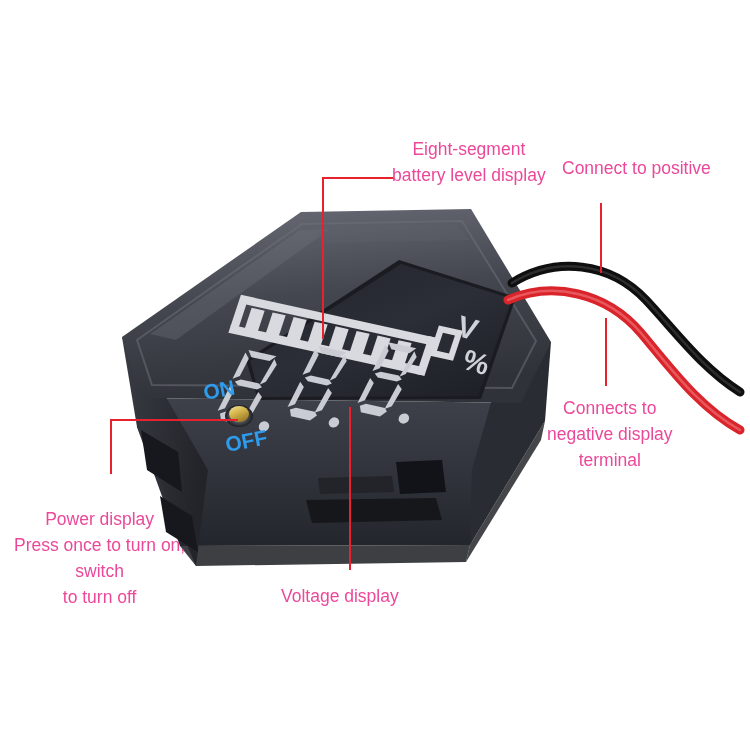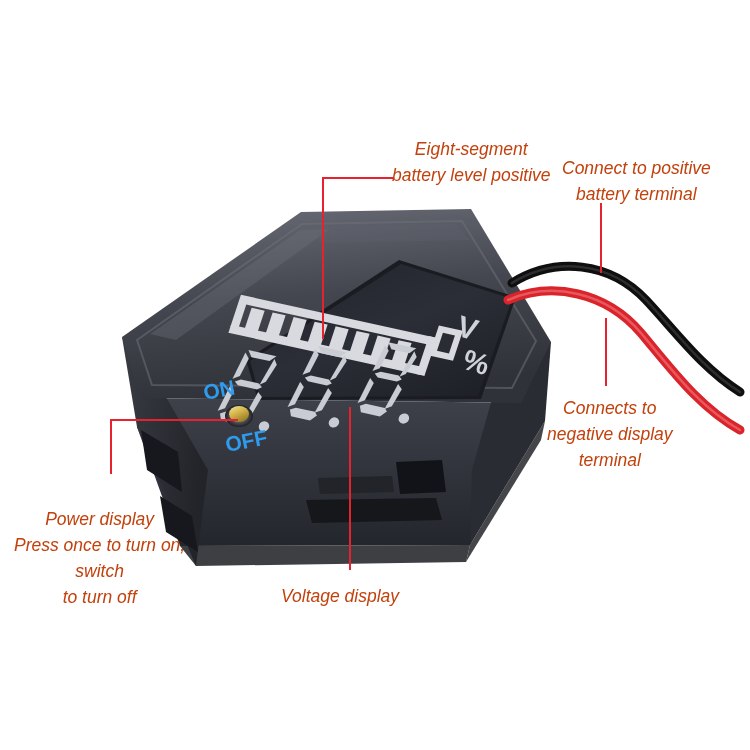--- a/index.html
+++ b/index.html
@@ -1,22 +1,22 @@
 <!DOCTYPE html>
 <html><head>
 <meta charset="utf-8">
 <style>
   html,body{margin:0;padding:0;background:#fff;}
   body{width:750px;height:750px;overflow:hidden;
        font-family:"Liberation Sans", sans-serif;}
   #stage{position:relative;width:750px;height:750px;background:#ffffff;}
 
   
-  .anno{position:absolute;color:#c2410c;font-size:17.5px;line-height:26px;
-        font-family:"Liberation Sans", sans-serif;white-space:nowrap;font-style:italic;}
+  .anno{position:absolute;color:#ec4899;font-size:17.5px;line-height:26px;
+        font-family:"Liberation Sans", sans-serif;white-space:nowrap;}
   .anno div{white-space:nowrap;}
   .ta-c{text-align:center;}
 
   #anno-eight{left:392px;top:136px;}
   #anno-pos  {left:562px;top:155px;}
   #anno-neg  {left:547px;top:395px;}
   #anno-switch{left:14px;top:506px;}
   #anno-volt {left:281px;top:583px;text-align:right;}
 
   
@@ -204,26 +204,25 @@
 
   <div class="lead lead-v" style="left:605px;top:318px;height:68px;"></div>
 
   <div class="lead lead-h" style="left:110px;top:419px;width:128px;"></div>
   <div class="lead lead-v" style="left:110px;top:419px;height:55px;"></div>
 
   <div class="lead lead-v" style="left:349px;top:407px;height:163px;"></div>
 
   <div class="anno ta-c" id="anno-eight">
     <div>Eight-segment</div>
-    <div>battery level positive</div>
+    <div>battery level display</div>
   </div>
 
   <div class="anno ta-c" id="anno-pos">
     <div>Connect to positive</div>
-    <div>battery terminal</div>
   </div>
 
   <div class="anno ta-c" id="anno-neg">
     <div>Connects to</div>
     <div>negative display</div>
     <div>terminal</div>
   </div>
 
   <div class="anno ta-c" id="anno-switch">
     <div>Power display</div>

